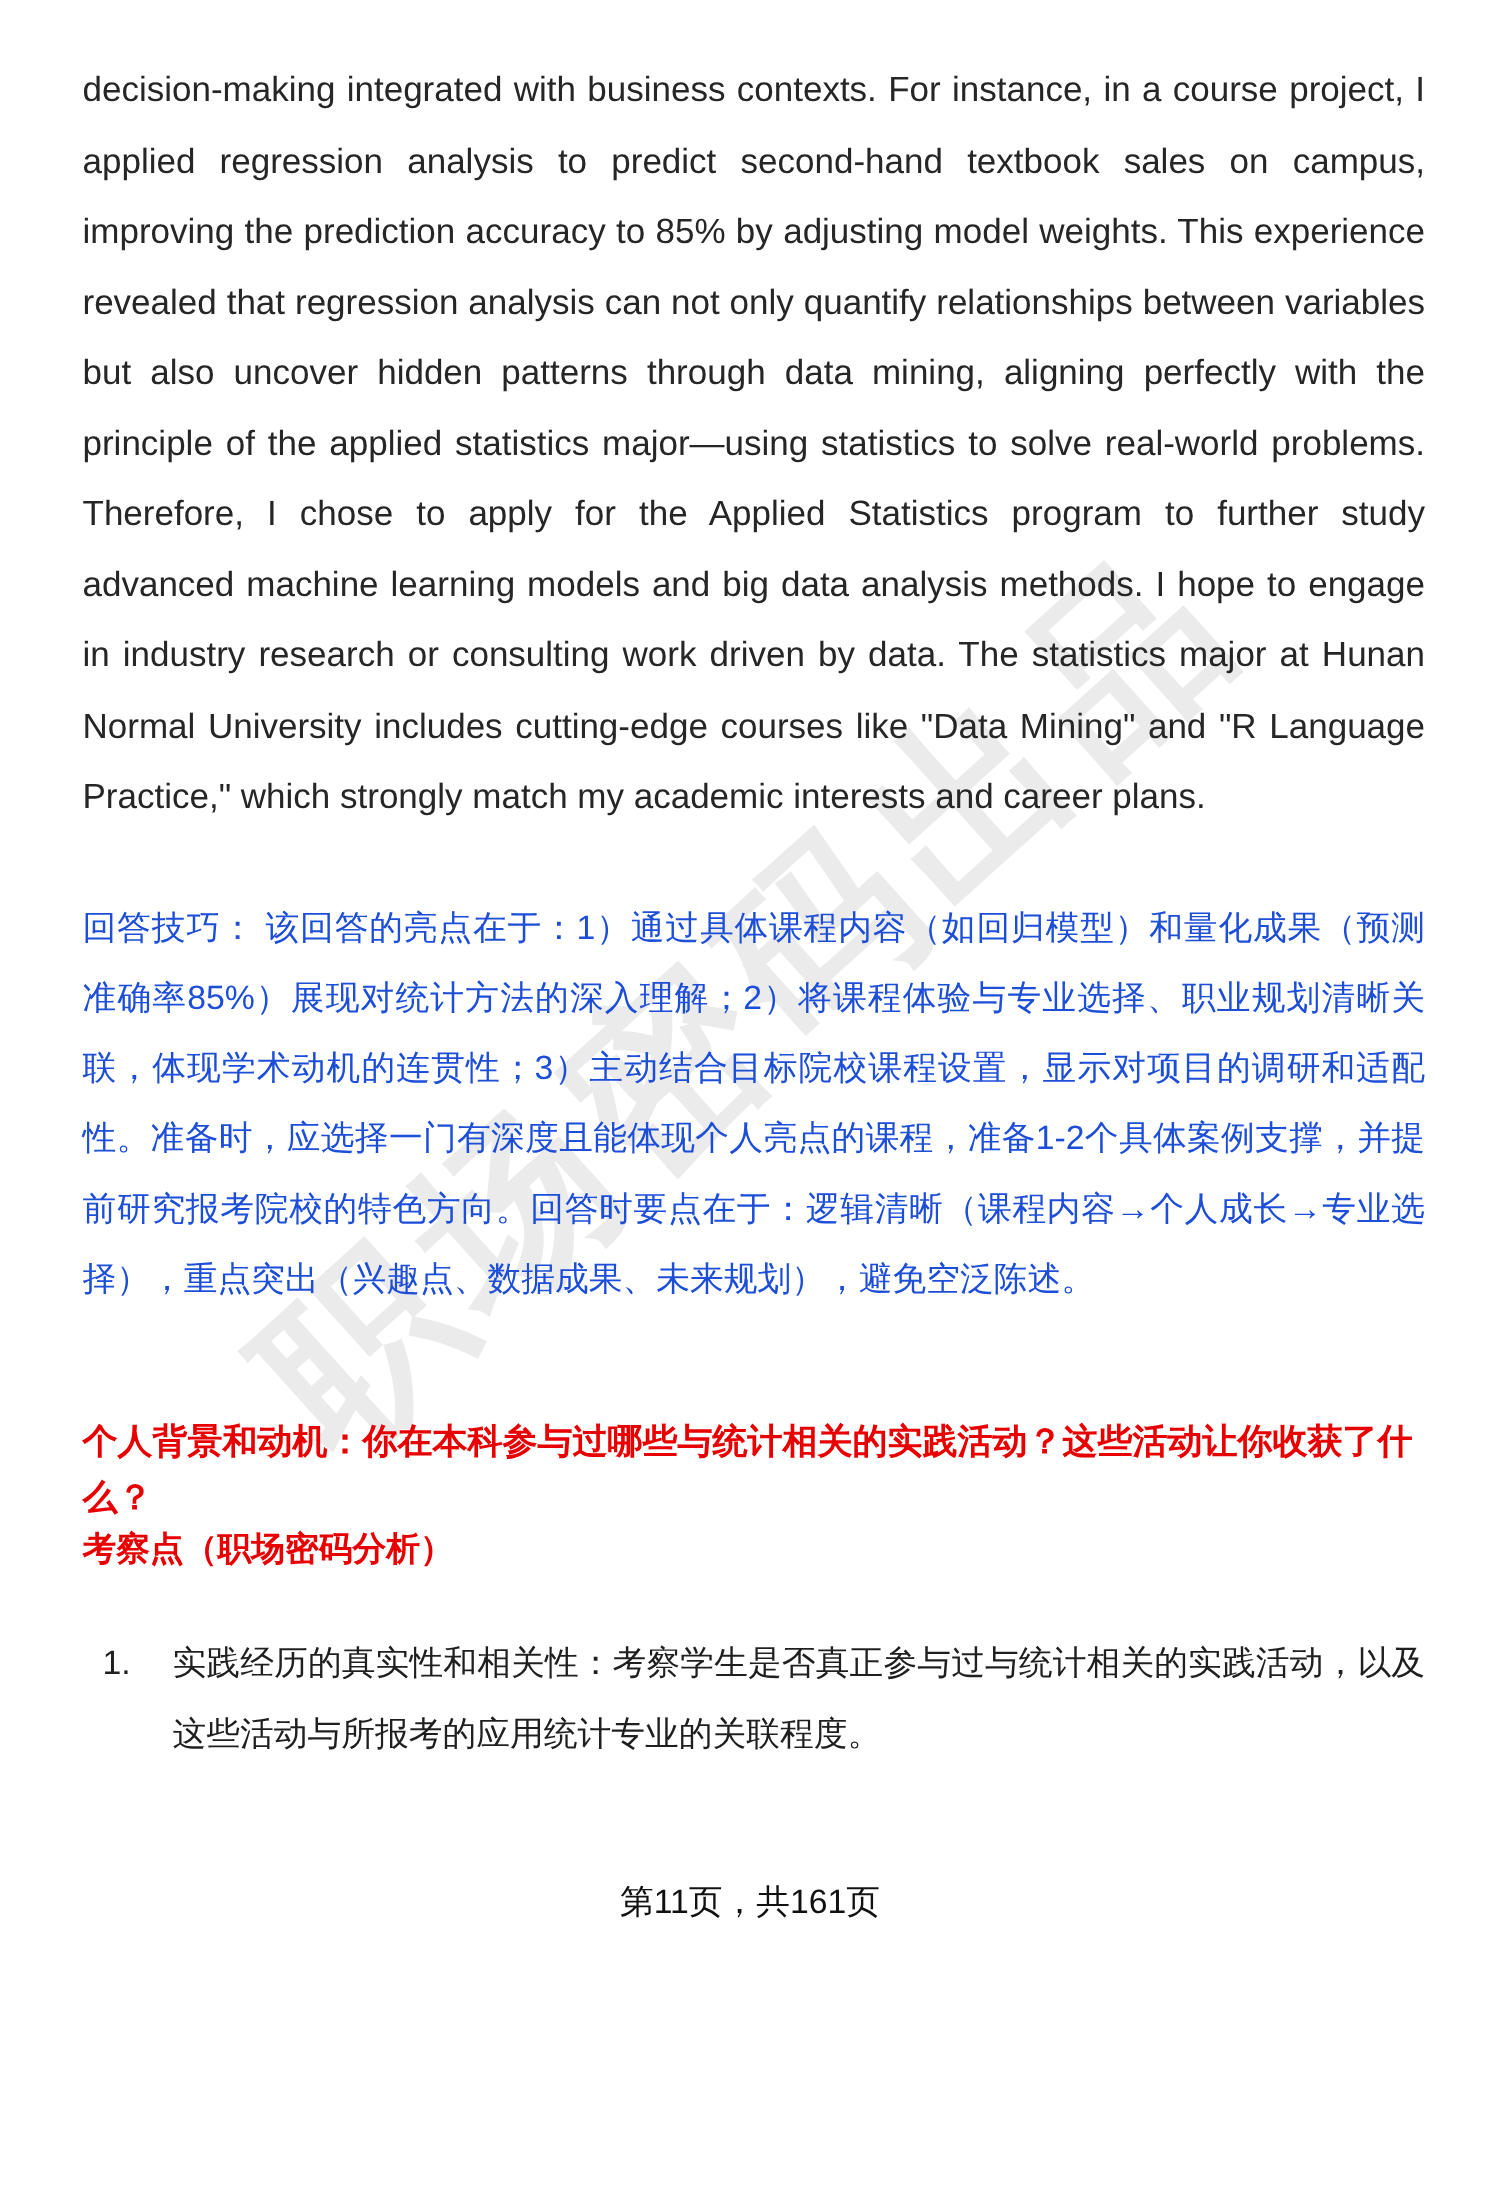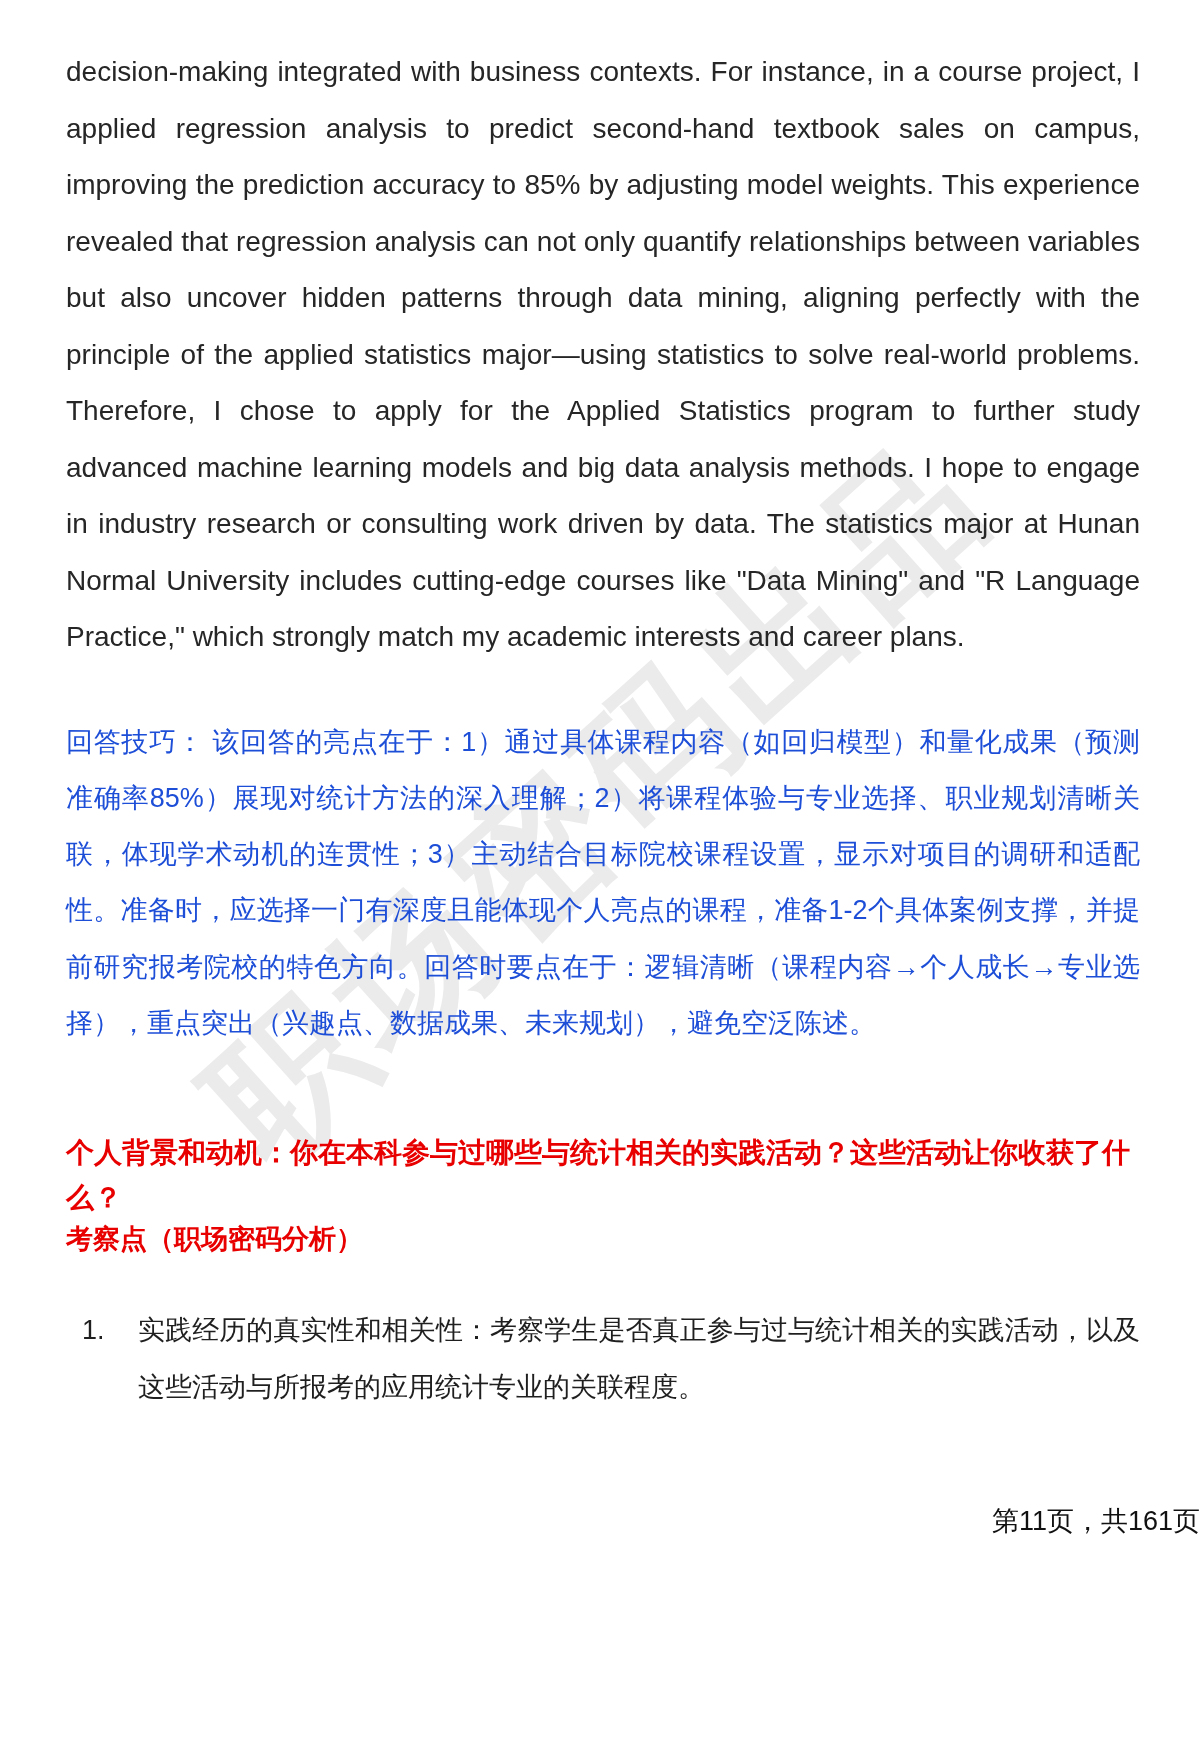--- a/index.html
+++ b/index.html
@@ -77,21 +77,21 @@
   .list-item .txt {
     flex: 1;
     text-align: justify;
     margin-left: 22px;
   }
   .footer {
     position: absolute;
     left: 0;
     right: 0;
     top: 1503px;
-    text-align: right;
+    text-align: center;
     font-size: 27px;
     color: #111111;
     z-index: 1;
   }
 </style>
 </head>
 <body>
 
 <div class="page">
 

